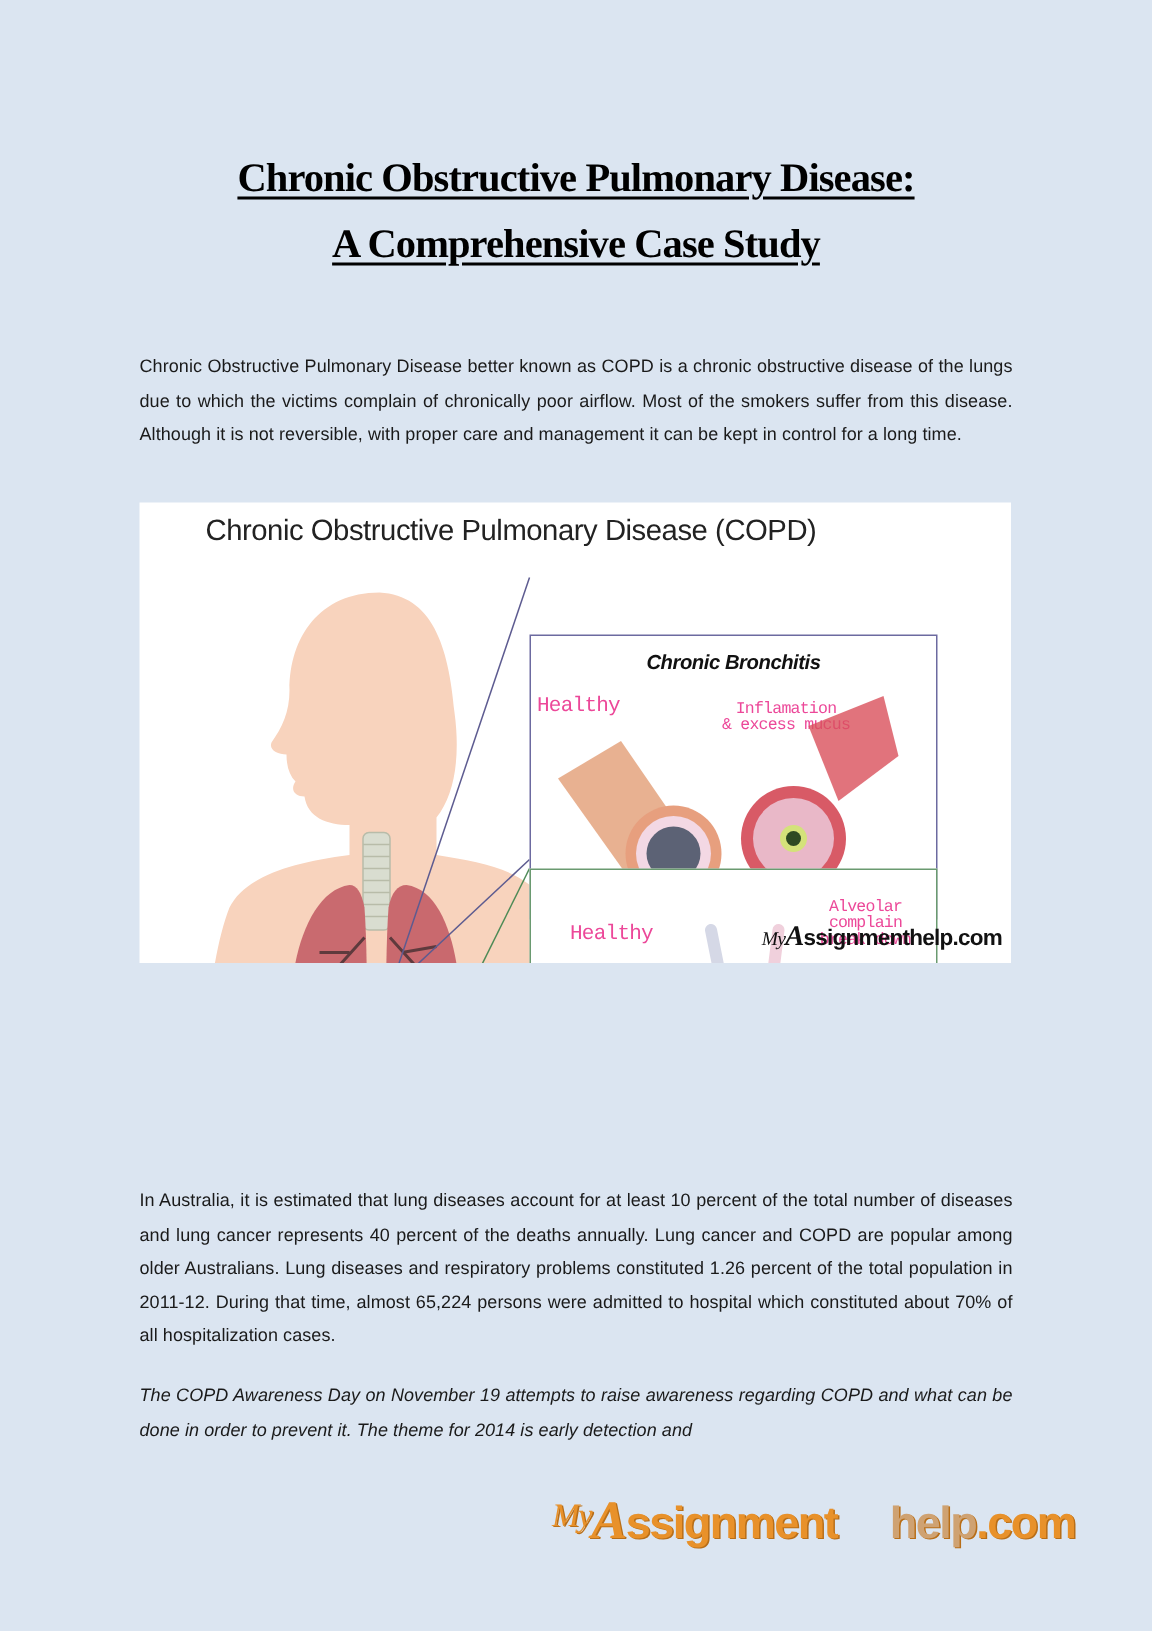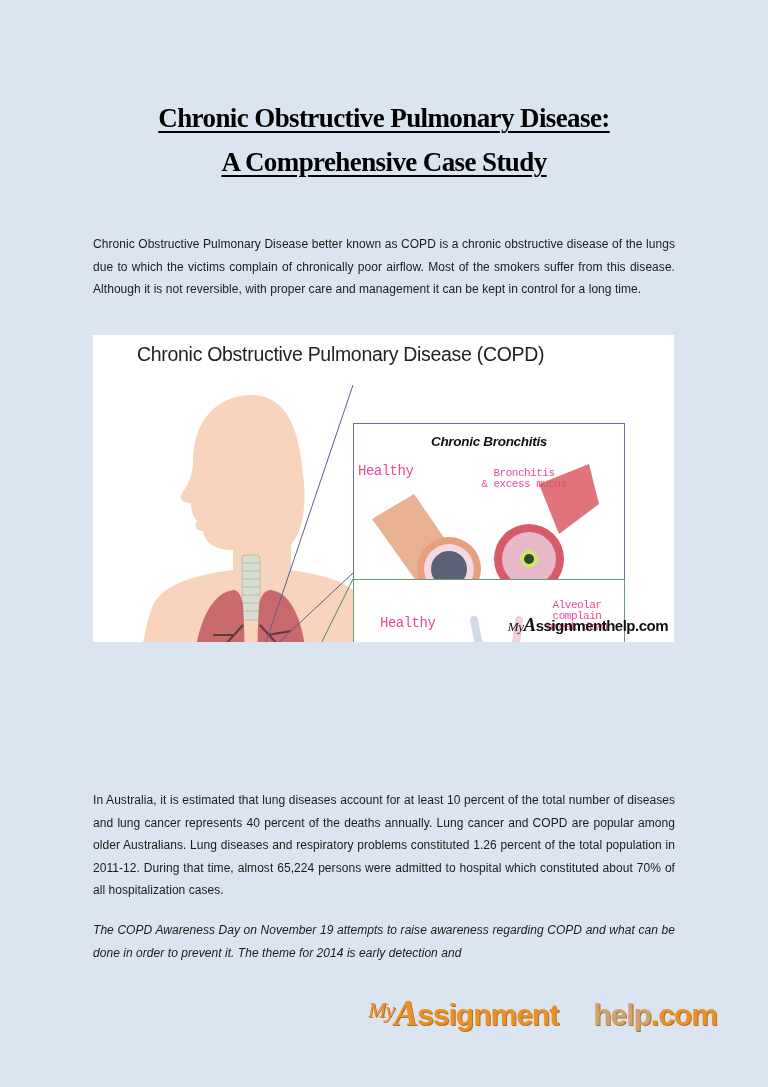--- a/index.html
+++ b/index.html
@@ -105,21 +105,21 @@
     <line x1="167" y1="325" x2="260" y2="238" stroke="#5d5b90" stroke-width="1"></line>
     <rect x="161" y="318" width="10" height="10" fill="none" stroke="#5d5b90" stroke-width="1"></rect>
     <line x1="205" y1="355" x2="260" y2="244" stroke="#4d8a56" stroke-width="1"></line>
     <line x1="205" y1="355" x2="260" y2="432" stroke="#4d8a56" stroke-width="1"></line>
   </svg>
 
   <div class="panel panel-cb">
     <div class="panel-head">Chronic Bronchitis</div>
     <div class="lbl" style="left:4px;top:40px">Healthy</div>
     <div class="lbl small" style="left:125px;top:44px;width:90px">
-      <div>Bronchitis</div>
+      <div>Inflamation</div>
       <div>&amp; excess mucus</div>
     </div>
     <svg width="270" height="188" style="position:absolute;left:0;top:0">
 
       <path d="M18 95 L60 70 L115 150 L75 175 Z" fill="#e6a885" opacity="0.9"></path>
       <ellipse cx="95" cy="145" rx="32" ry="32" fill="#e79f7e"></ellipse>
       <ellipse cx="95" cy="145" rx="25" ry="25" fill="#f3d8e4"></ellipse>
       <ellipse cx="95" cy="145" rx="18" ry="18" fill="#5c6275"></ellipse>
 
       <path d="M185 60 L235 40 L245 80 L205 110 Z" fill="#d9505b" opacity="0.8"></path>

